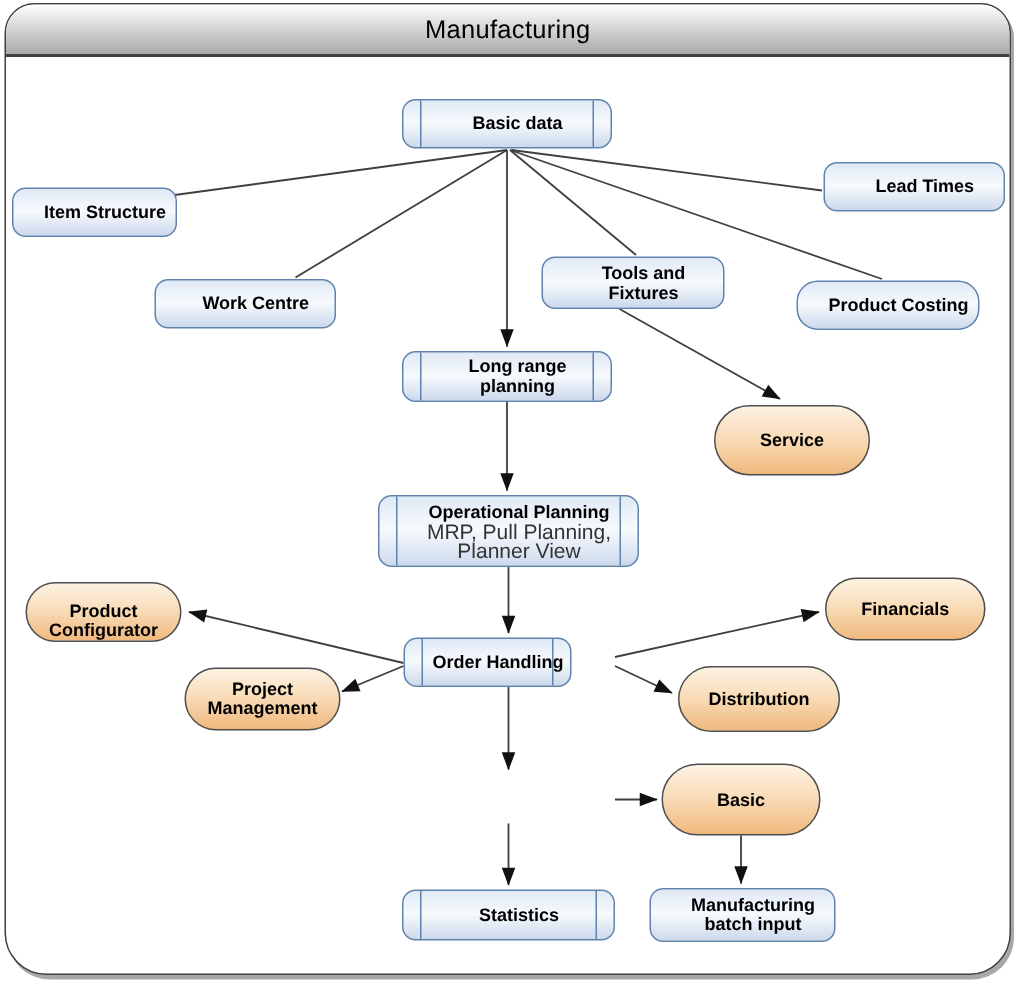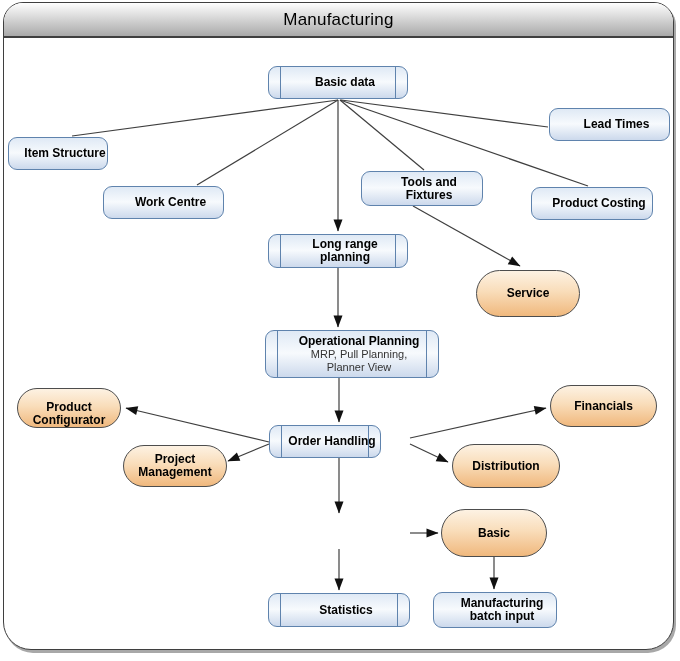--- a/index.html
+++ b/index.html
@@ -32,21 +32,21 @@
   svg.edges{position:absolute;left:0;top:0;width:680px;height:661px;display:block;}
   .node{
     position:absolute;box-sizing:border-box;
     display:flex;flex-direction:column;align-items:center;justify-content:center;
     text-align:center;color:var(--text,#000);
   }
   .node .label{
     font-weight:bold;font-size:12px;line-height:13px;white-space:pre-line;
   }
   .node .sublabel{
-    font-weight:normal;font-size:11px;line-height:12.5px;white-space:pre-line;
+    font-weight:normal;font-size:14px;line-height:12.5px;white-space:pre-line;
     color:var(--subtext,#333);
   }
   .node.box, .node.process{
     background:linear-gradient(180deg,var(--blue-top,#dfe9f5) 0%,var(--blue-mid,#f7fafd) 48%,var(--blue-bot,#ccd9ec) 100%);
     border:1.3px solid var(--blue-border,#5f83ad);
     border-radius:9px;
     padding-left:14px;
   }
   .node.process::before, .node.process::after{
     content:"";position:absolute;top:0;bottom:0;width:1.3px;
@@ -93,41 +93,41 @@
       <line x1="410" y1="533" x2="438" y2="533" stroke="#3f3f3f" stroke-width="1.2" marker-end="url(#ah)"></line>
       <line x1="339" y1="549" x2="339" y2="590" stroke="#3f3f3f" stroke-width="1.2" marker-end="url(#ah)"></line>
       <line x1="494" y1="557" x2="494" y2="589" stroke="#3f3f3f" stroke-width="1.2" marker-end="url(#ah)"></line>
     </svg>
 <div class="node process" style="left: 268px; top: 66px; width: 140px; height: 33px;">
       <div class="label">Basic data</div>
     </div>
     <div class="node box" style="left: 549px; top: 108px; width: 121px; height: 33px;">
       <div class="label">Lead Times</div>
     </div>
-    <div class="node box" style="left: 8px; top: 137px; width: 100px; height: 33px;">
+    <div class="node box" style="left: 8px; top: 125px; width: 110px; height: 33px;">
       <div class="label">Item Structure</div>
     </div>
     <div class="node box" style="left: 361px; top: 171px; width: 122px; height: 35px;">
       <div class="label">Tools and
 Fixtures</div>
     </div>
     <div class="node box" style="left: 103px; top: 186px; width: 121px; height: 33px;">
       <div class="label">Work Centre</div>
     </div>
-    <div class="node box" style="left: 531px; top: 187px; width: 122px; height: 33px;">
+    <div class="node box" style="left: 531px; top: 187px; width: 122px; height: 33px; border-radius: 14px;">
       <div class="label">Product Costing</div>
     </div>
     <div class="node process" style="left: 268px; top: 234px; width: 140px; height: 34px;">
       <div class="label">Long range
 planning</div>
     </div>
     <div class="node terminator" style="left: 476px; top: 270px; width: 104px; height: 47px;">
       <div class="label">Service</div>
     </div>
-    <div class="node process" style="left: 252px; top: 330px; width: 174px; height: 48px; margin-left: 13px;">
+    <div class="node process" style="left: 252px; top: 330px; width: 174px; height: 48px;">
       <div class="label">Operational Planning</div>
       <div class="sublabel">MRP, Pull Planning,
 Planner View</div>
     </div>
     <div class="node terminator" style="left: 17px; top: 388px; width: 104px; height: 40px; justify-content: flex-end;">
       <div class="label">Product
 Configurator</div>
     </div>
     <div class="node terminator" style="left: 550px; top: 385px; width: 107px; height: 42px;">
       <div class="label">Financials</div>

